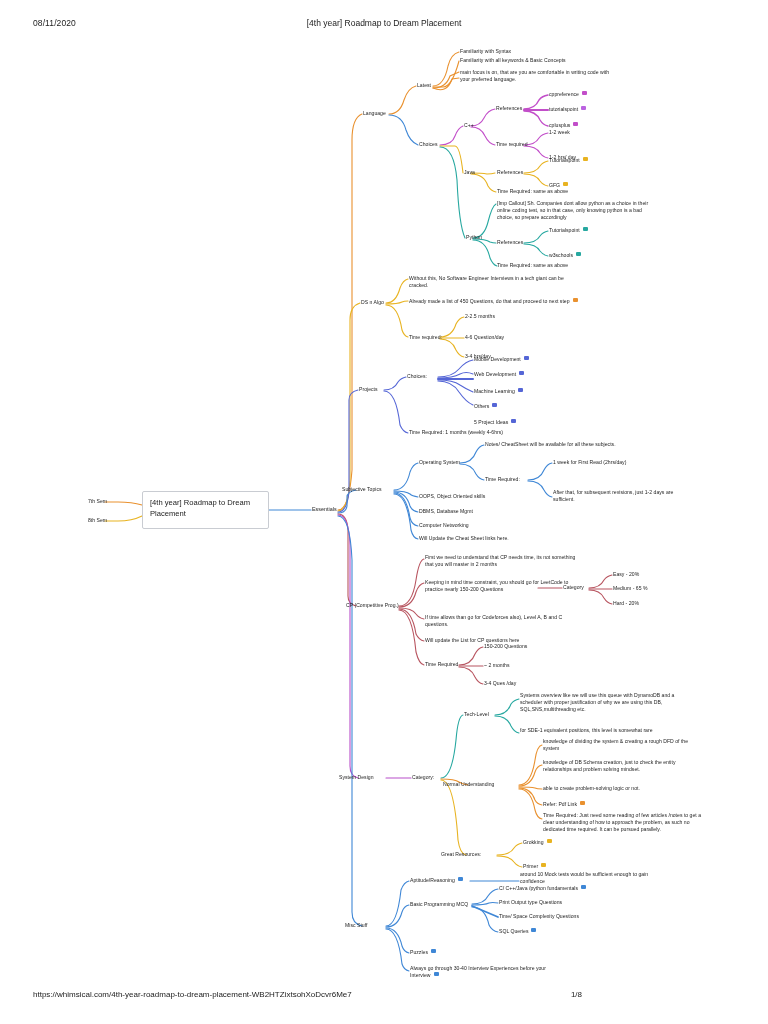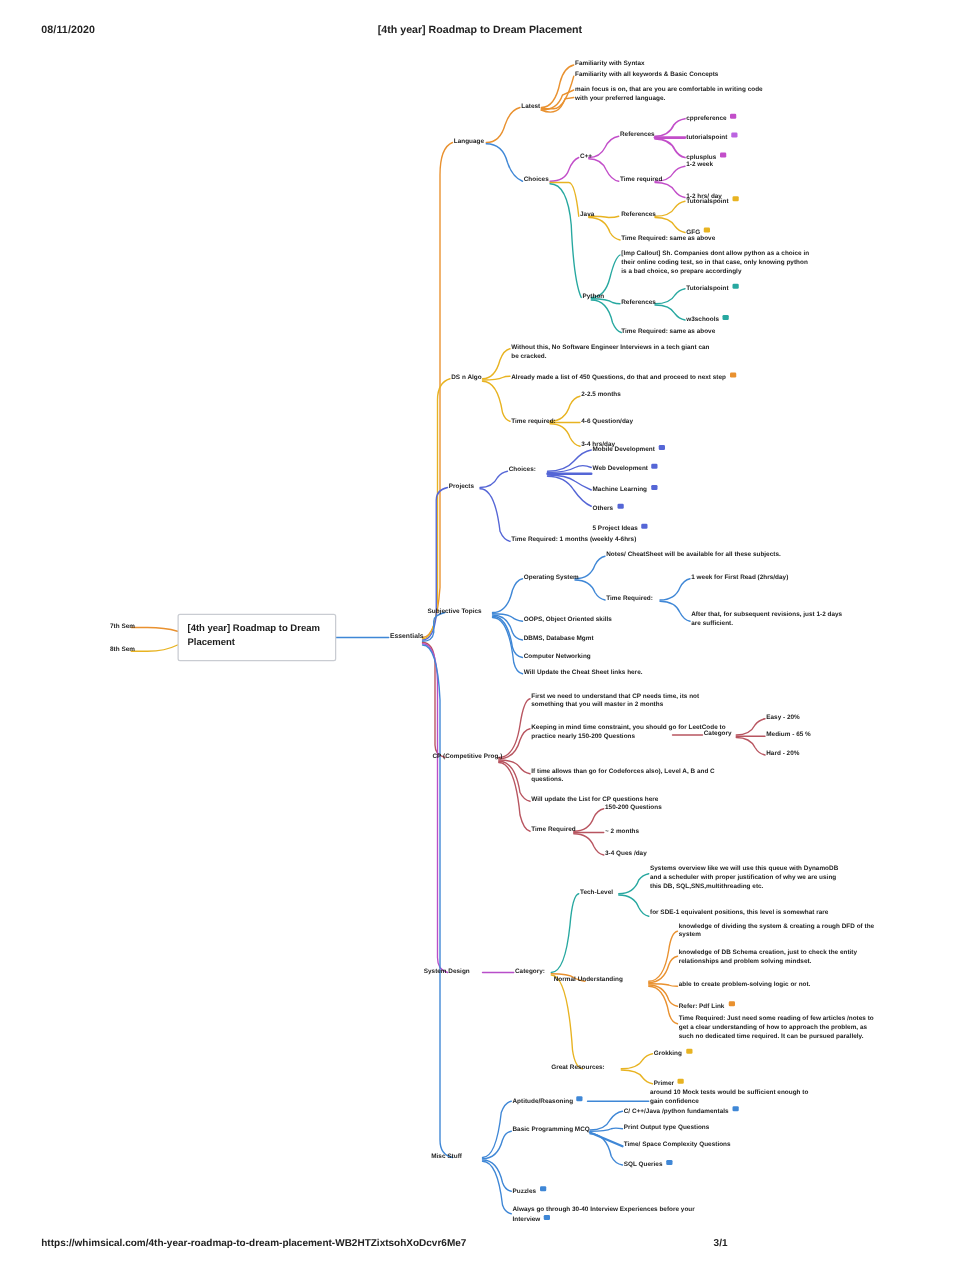--- a/index.html
+++ b/index.html
@@ -7,21 +7,20 @@
     margin: 0; padding: 0;
     width: 768px; height: 1024px;
     background: #ffffff;
     font-family: "Liberation Sans", sans-serif;
     overflow: hidden;
   }
   #page {
     position: relative;
     width: 612px; height: 1024px;
     background: #fff;
-    font-weight: bold;
   }
   
   .hdr-date {
     position: absolute; left: 33px; top: 18px;
     font-size: 8.5px; color: #222; letter-spacing: .1px;
   }
   .hdr-title {
     position: absolute; left: 0; top: 18px; width: 768px;
     text-align: center; font-size: 8.5px; color: #222;
   }
@@ -309,15 +308,15 @@
   <div class="nd wrap" style="left:520px; top:871px; width:132px;">around 10 Mock tests would be sufficient enough to gain confidence</div>
   <div class="nd" style="left:410px; top:901px;">Basic Programming MCQ</div>
   <div class="nd" style="left:499px; top:885px;"><span>C/ C++/Java /python fundamentals</span><span class="chip c-bluelt"></span></div>
   <div class="nd" style="left:499px; top:899px;">Print Output type Questions</div>
   <div class="nd" style="left:499px; top:913px;">Time/ Space Complexity Questions</div>
   <div class="nd" style="left:499px; top:928px;"><span>SQL Queries</span><span class="chip c-bluelt"></span></div>
   <div class="nd" style="left:410px; top:949px;"><span>Puzzles</span><span class="chip c-bluelt"></span></div>
   <div class="nd wrap" style="left:410px; top:965px; width:146px;"><span>Always go through 30-40 Interview Experiences before your Interview</span><span class="chip c-bluelt"></span></div>
 
   <div class="ftr-url">https://whimsical.com/4th-year-roadmap-to-dream-placement-WB2HTZixtsohXoDcvr6Me7</div>
-  <div class="ftr-page">3/1</div>
+  <div class="ftr-page">1/8</div>
 
 </div>
 
 </body></html>

